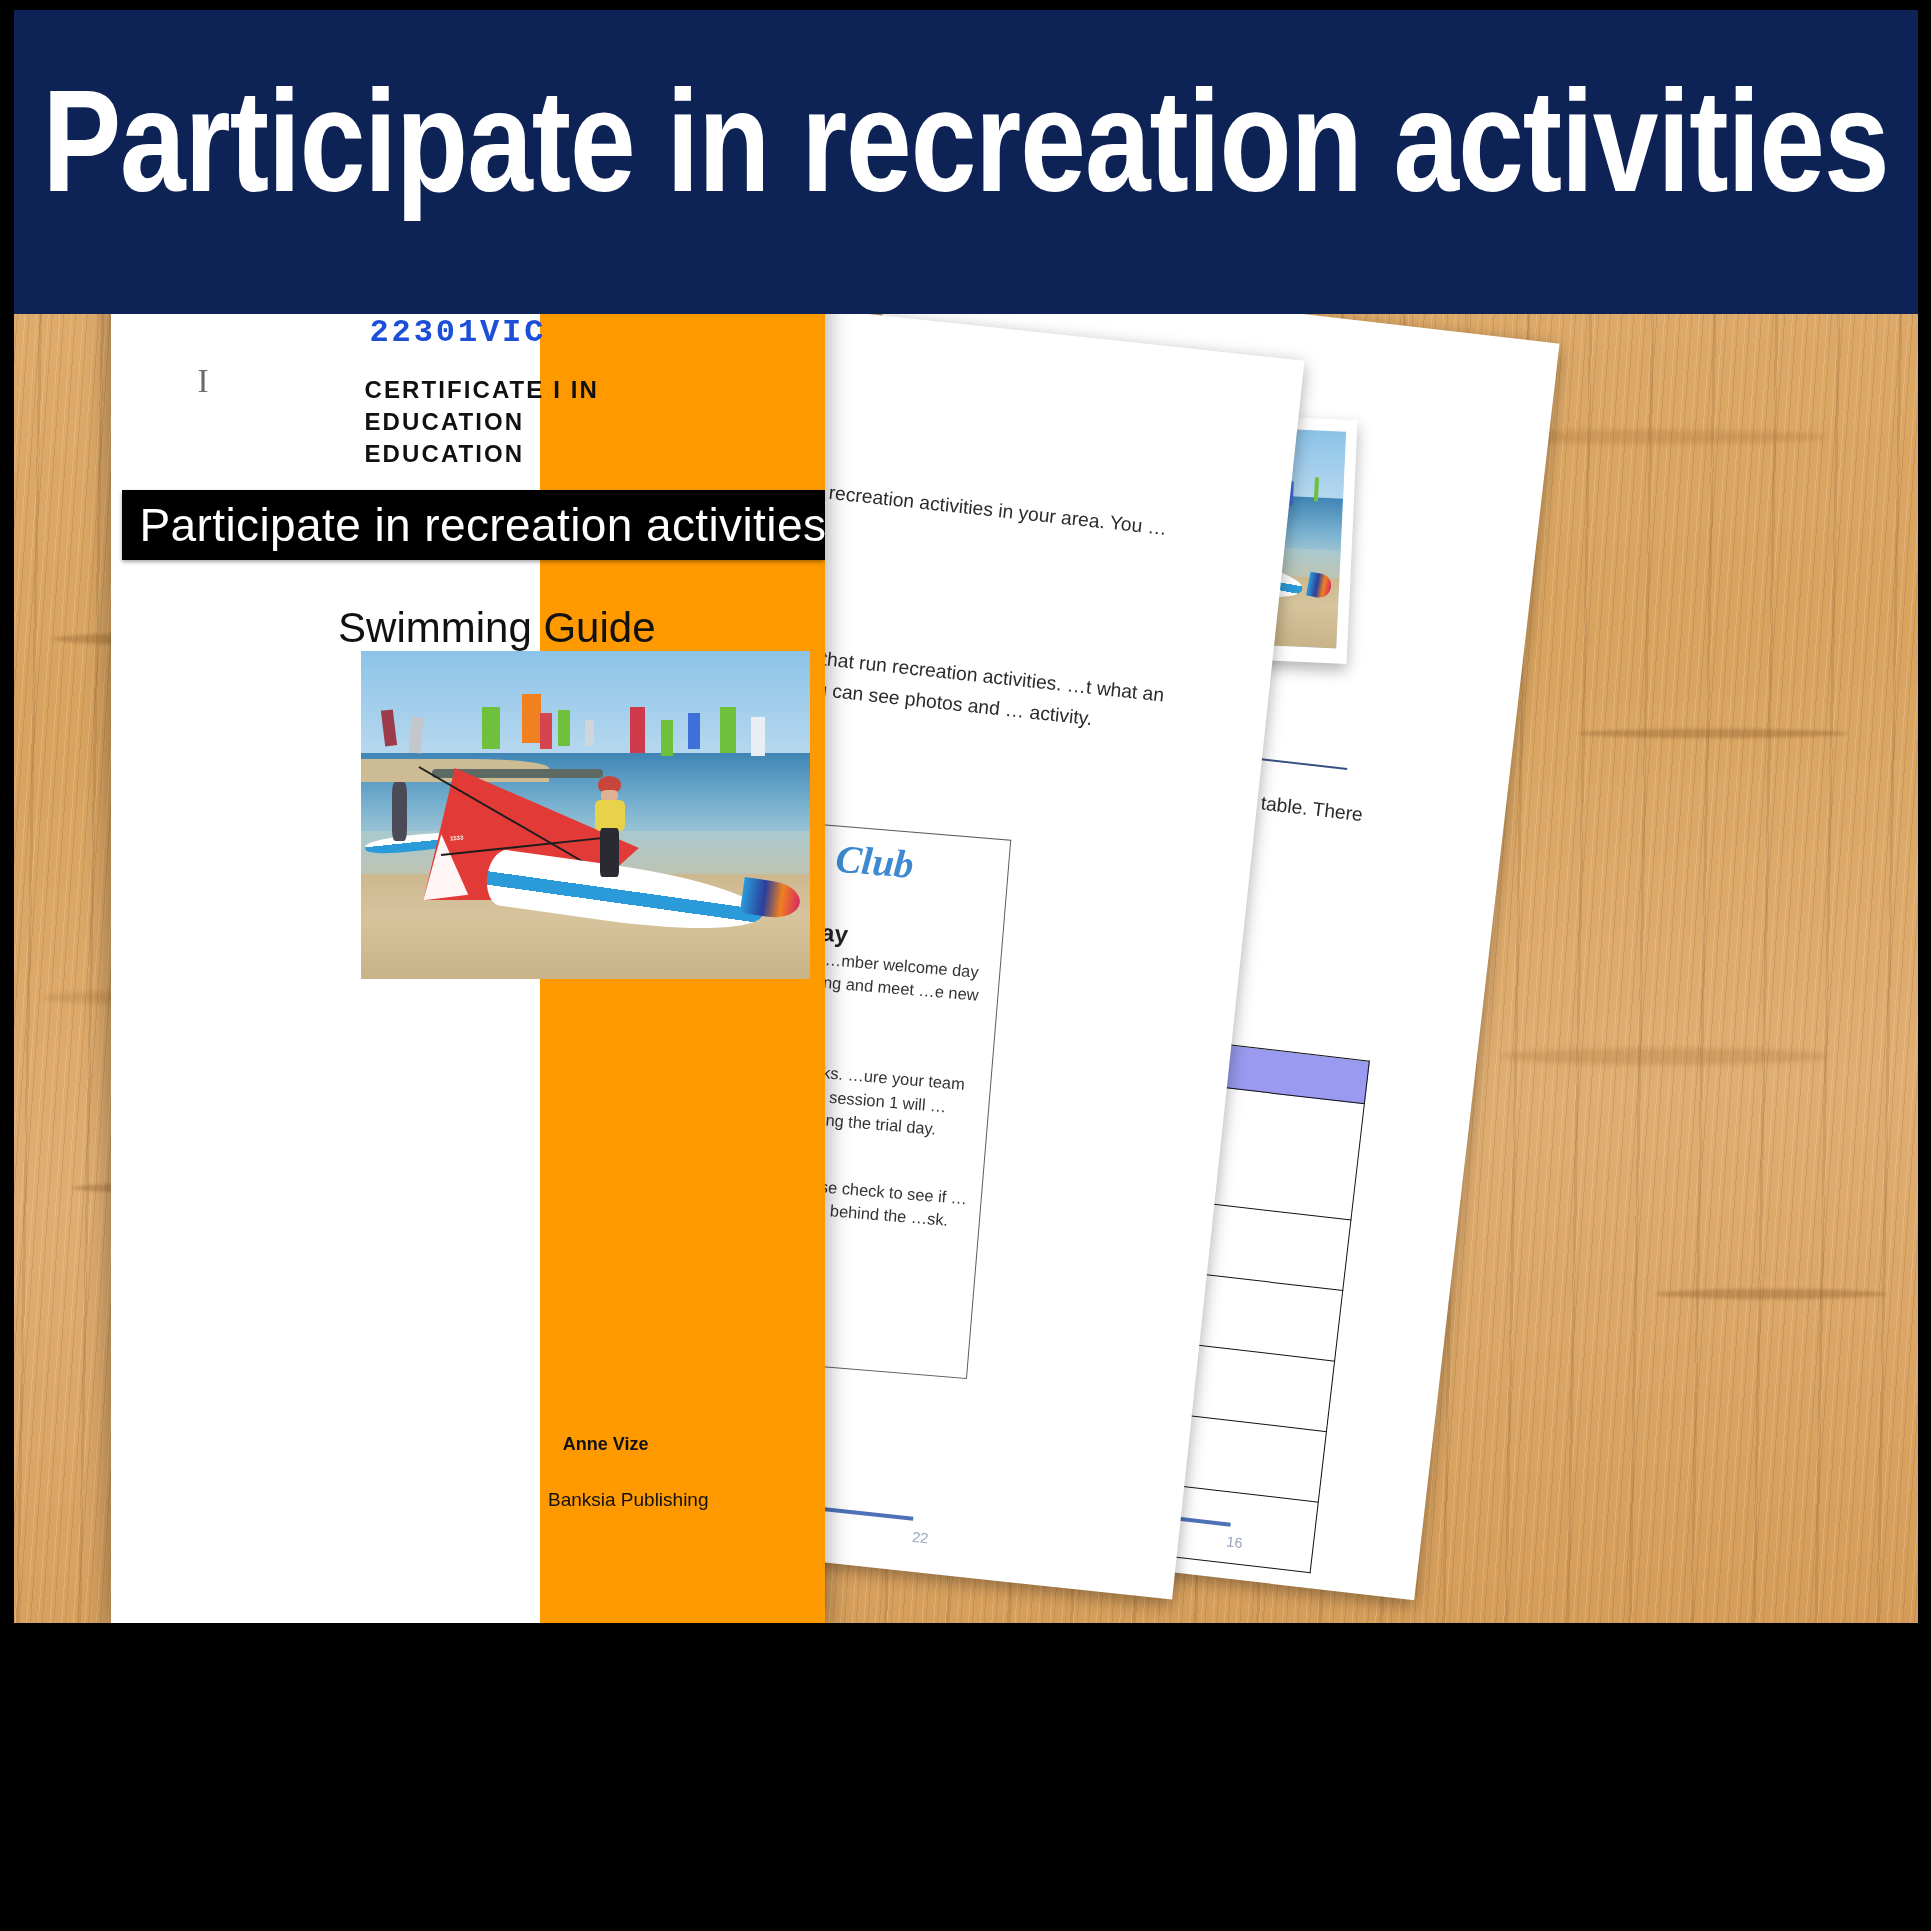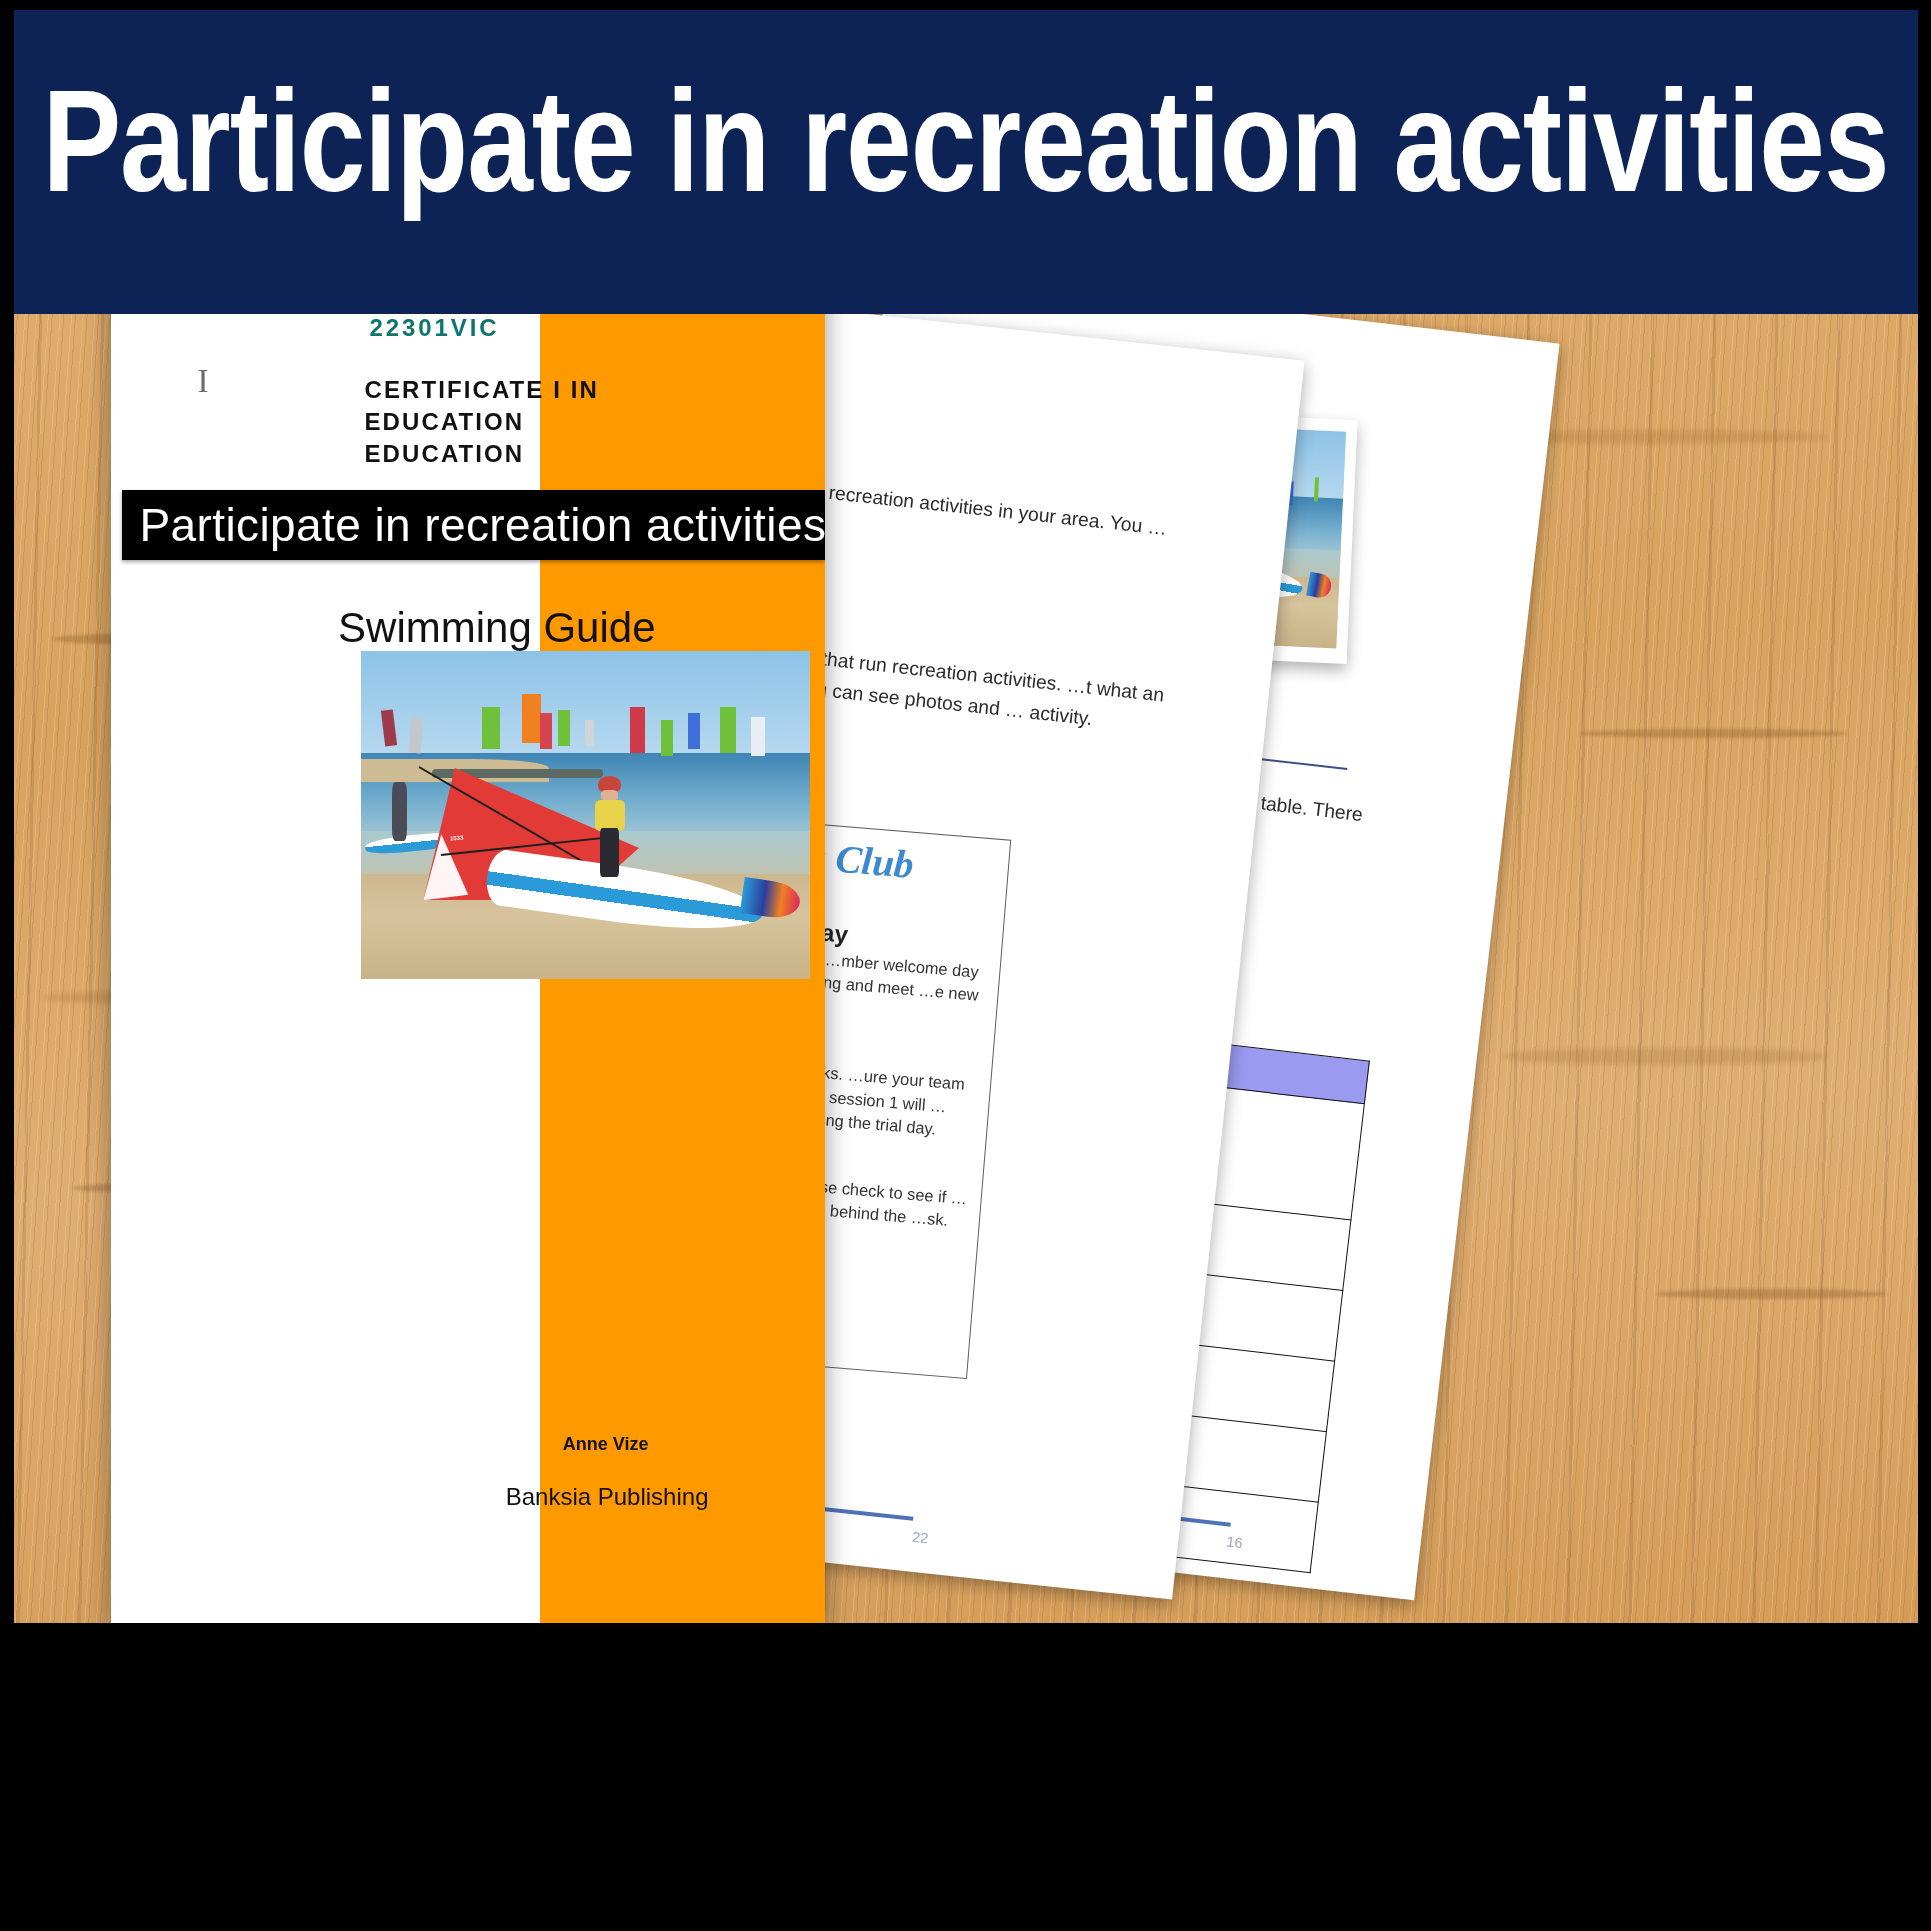--- a/index.html
+++ b/index.html
@@ -134,21 +134,21 @@
     background:#fff;
     box-shadow:0 7.7px 25px rgba(0,0,0,.40);
     overflow:hidden;
   }
   .cover-orange{
     position:absolute;right:0;top:0;width:285px;height:100%;
     background:#ff9900;
   }
   .cover-code{
     position:absolute;right:223px;top:41px;width:232px;
-    color:#0f766e;font-size:24px;font-weight:700;letter-spacing:2.9px;
+    color:#1d4ed8;font-size:32px;font-weight:700;letter-spacing:2.9px;font-family:Liberation Mono, monospace;
   }
   .cover-cert{
     position:absolute;right:190px;top:101px;width:270px;
     color:#111;font-size:24px;font-weight:700;letter-spacing:2.1px;line-height:1.34;
   }
   .cover-titlebar{
     position:absolute;left:11.6px;top:217px;width:703px;height:70px;
     background:#000;
     display:flex;align-items:center;
     box-shadow:0 1.9px 3.9px rgba(0,0,0,.35);
@@ -172,21 +172,21 @@
   .cover-photo{
     position:absolute;left:250px;top:378px;width:449px;height:328px;
     overflow:hidden;
   }
   .cover-author{
     position:absolute;right:176px;bottom:170px;
     color:#111;font-size:18px;font-weight:700;white-space:nowrap;
   }
   .cover-pub{
     position:absolute;right:116px;bottom:114px;
-    color:#111;font-size:24px;font-weight:400;white-space:nowrap;
+    color:#111;font-size:19px;font-weight:400;white-space:nowrap;
   }
 
   
   .ws{position:absolute;inset:0;overflow:hidden;}
   .ws .sky{position:absolute;left:0;top:0;width:100%;height:33%;
     background:linear-gradient(#8cc3e8,#b8d9ef);}
   .ws .sea{position:absolute;left:0;top:31%;width:100%;height:28%;
     background:linear-gradient(#3f85b5,#77b0cf 55%,#a9cbd6);}
   .ws .shallow{position:absolute;left:0;top:55%;width:100%;height:16%;
     background:linear-gradient(#a9c9cf,#c3c2ac);}

